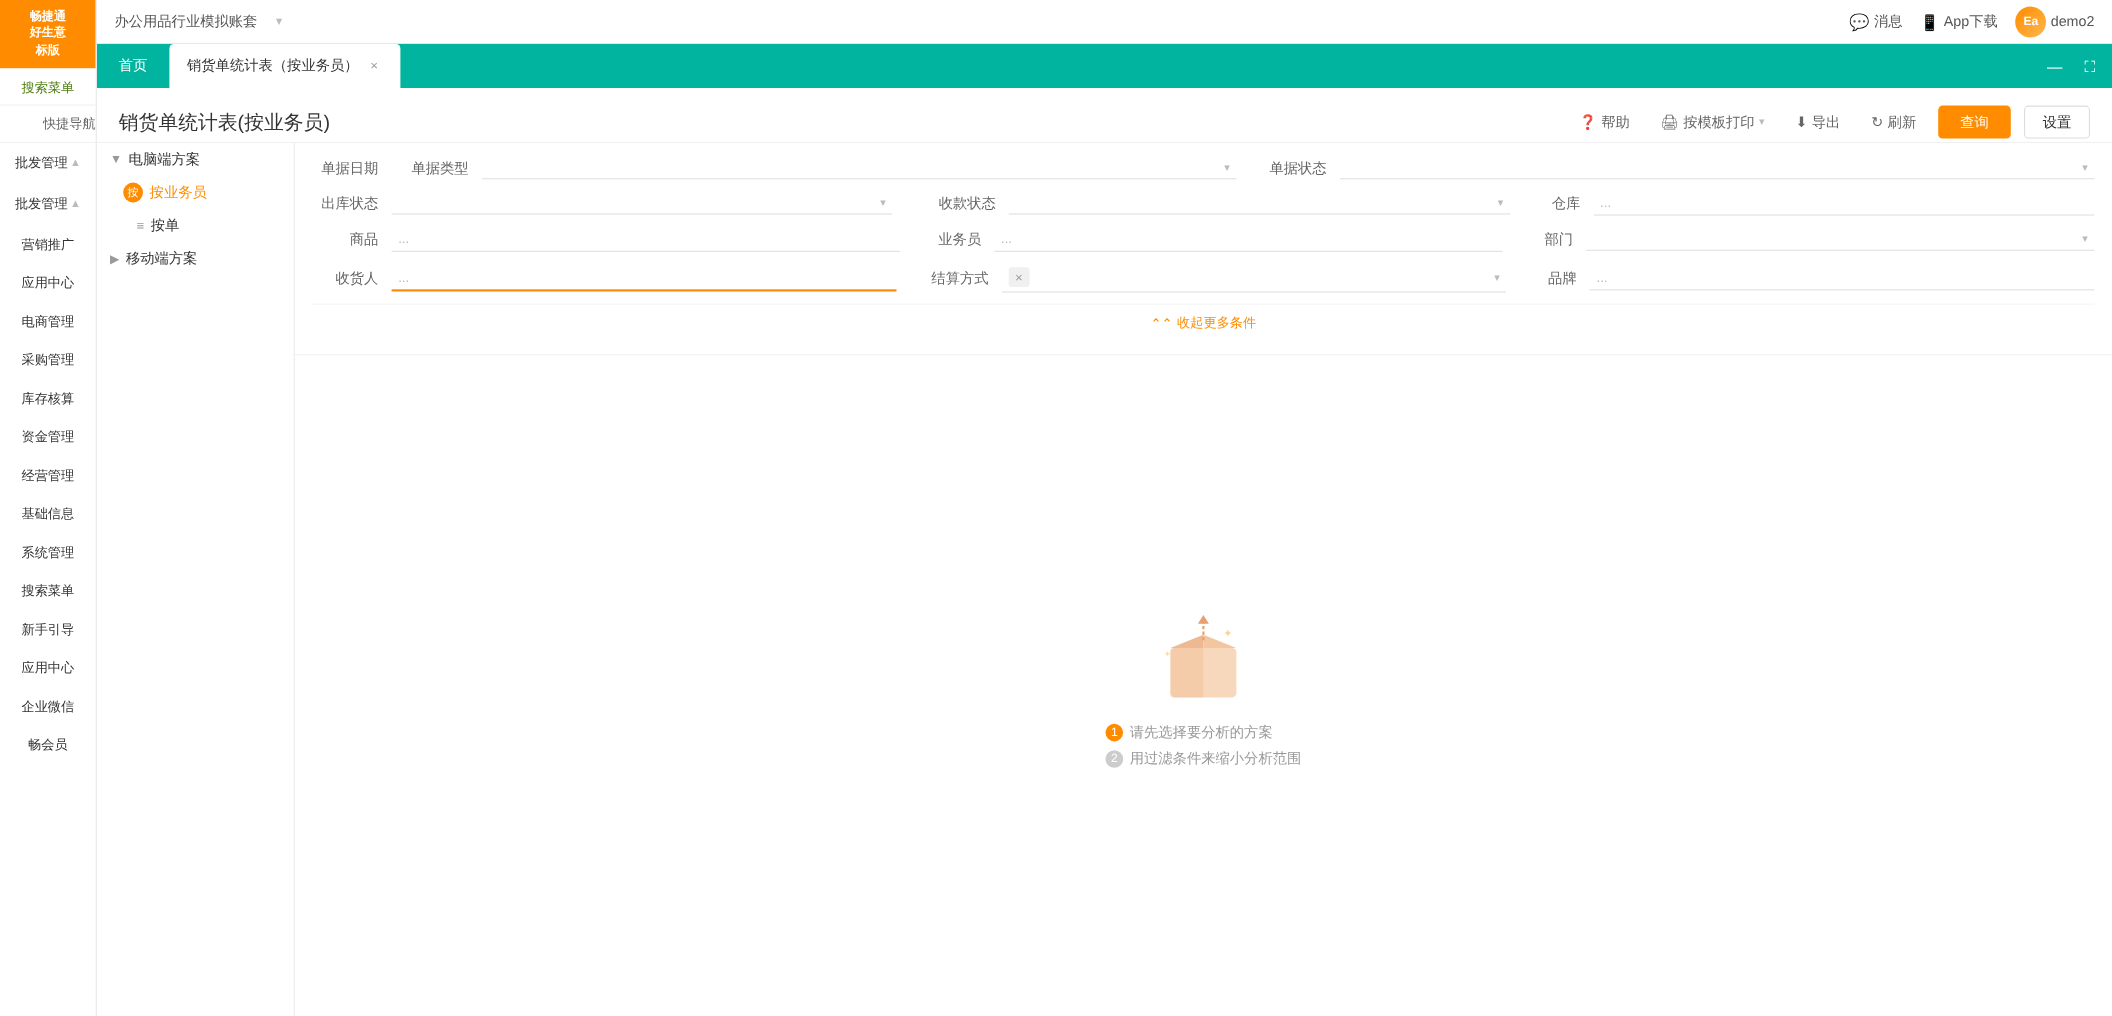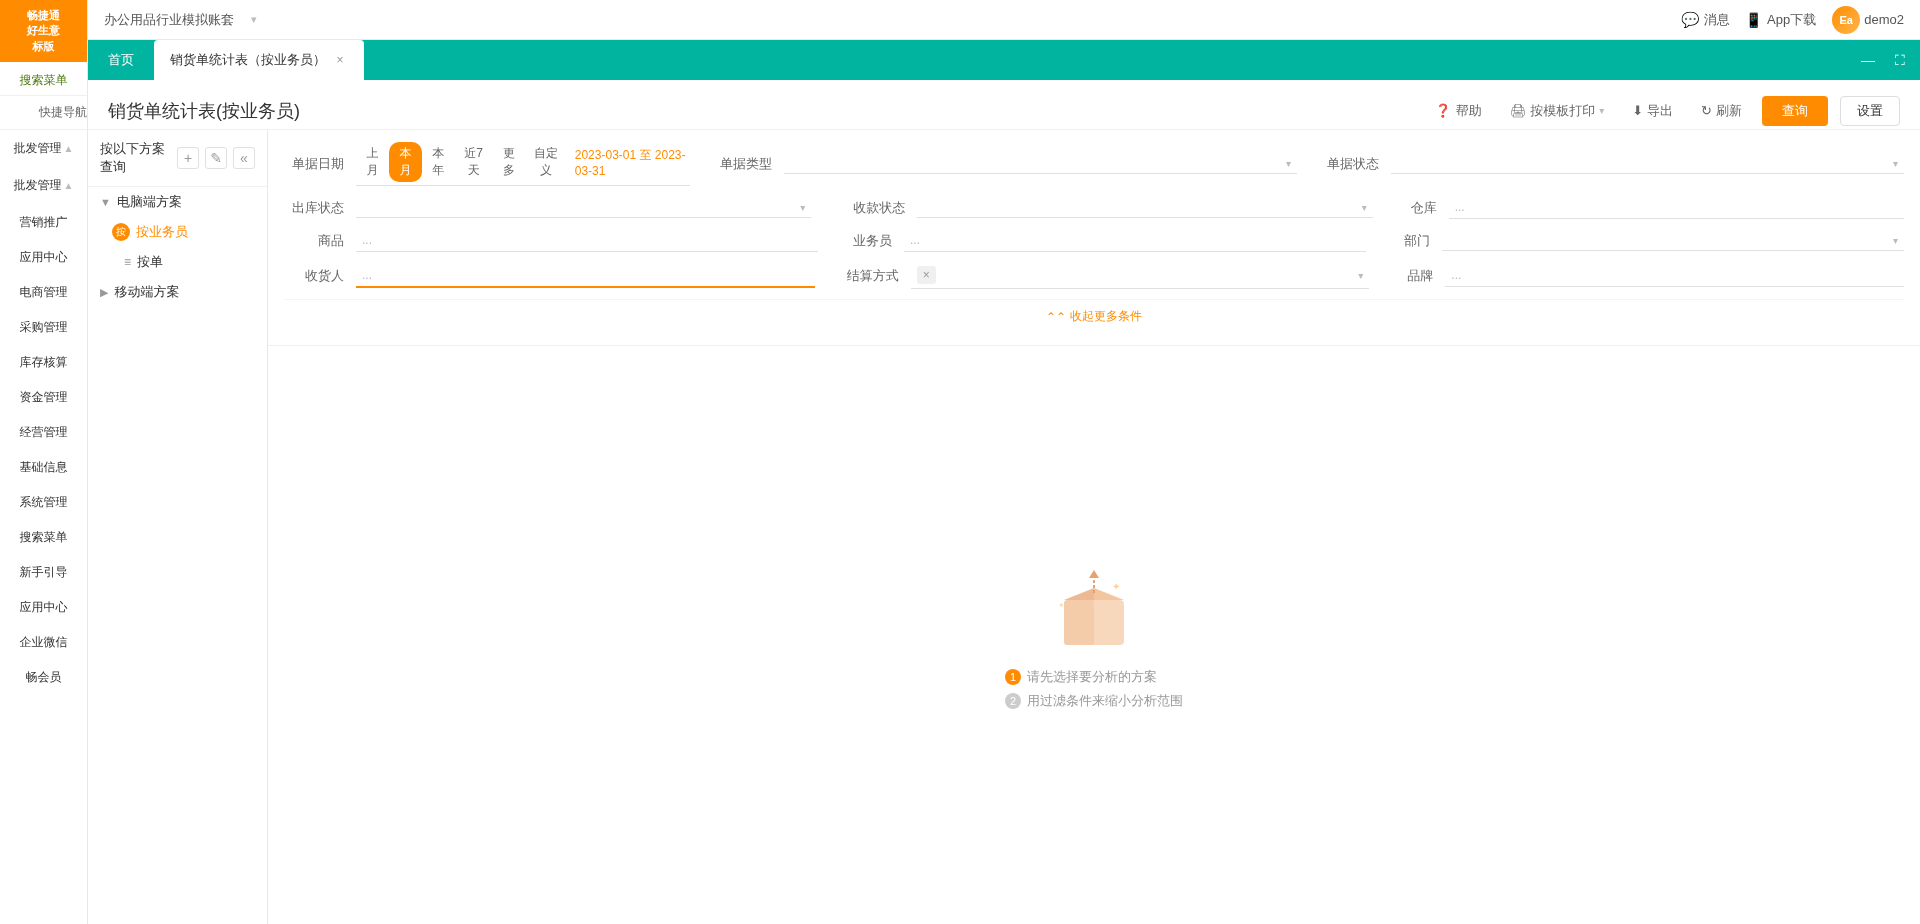--- a/index.html
+++ b/index.html
@@ -469,28 +469,20 @@
           <span>刷新</span>
         </div>
         <button class="btn-primary">查询</button>
         <button class="btn-default">设置</button>
       </div>
     </div>
 
     <div class="body-split">
 
       <div class="left-panel">
-        <div class="left-panel-header">
-          <span>按以下方案查询</span>
-          <div class="left-panel-actions">
-            <div class="left-panel-action-btn">+</div>
-            <div class="left-panel-action-btn">✎</div>
-            <div class="left-panel-action-btn">«</div>
-          </div>
-        </div>
 
         <div class="tree-item">
           <span class="tree-icon">▼</span>
           <span>电脑端方案</span>
         </div>
         <div class="tree-item indent active">
           <span>
             <div class="tree-badge">按</div>
           </span>
           <span>按业务员</span>
@@ -504,31 +496,20 @@
           <span>移动端方案</span>
         </div>
       </div>
 
       <div class="right-panel">
 
         <div class="filter-area">
 
           <div class="filter-row">
             <span class="filter-label">单据日期</span>
-            <div style="display:flex;align-items:center;gap:0;flex:1;border-bottom:1px solid #e0e0e0;padding-bottom:3px">
-              <div class="date-filter-row">
-                <button class="date-btn">上月</button>
-                <button class="date-btn active">本月</button>
-                <button class="date-btn">本年</button>
-                <button class="date-btn">近7天</button>
-                <button class="date-btn">更多</button>
-                <button class="date-btn">自定义</button>
-              </div>
-              <span class="date-range">2023-03-01 至 2023-03-31</span>
-            </div>
 
             <span class="filter-label" style="width:70px">单据类型</span>
             <div class="filter-control" style="flex:1.5">
               <span></span>
               <span class="arrow-down">▾</span>
             </div>
 
             <span class="filter-label" style="width:70px">单据状态</span>
             <div class="filter-control" style="flex:1.5">
               <span></span>

